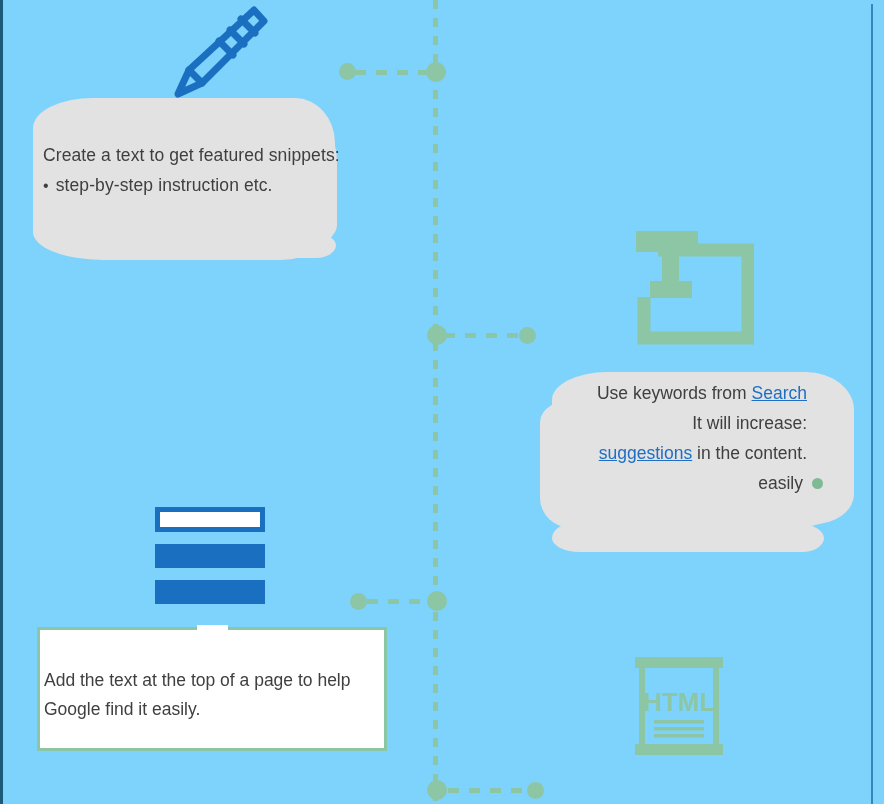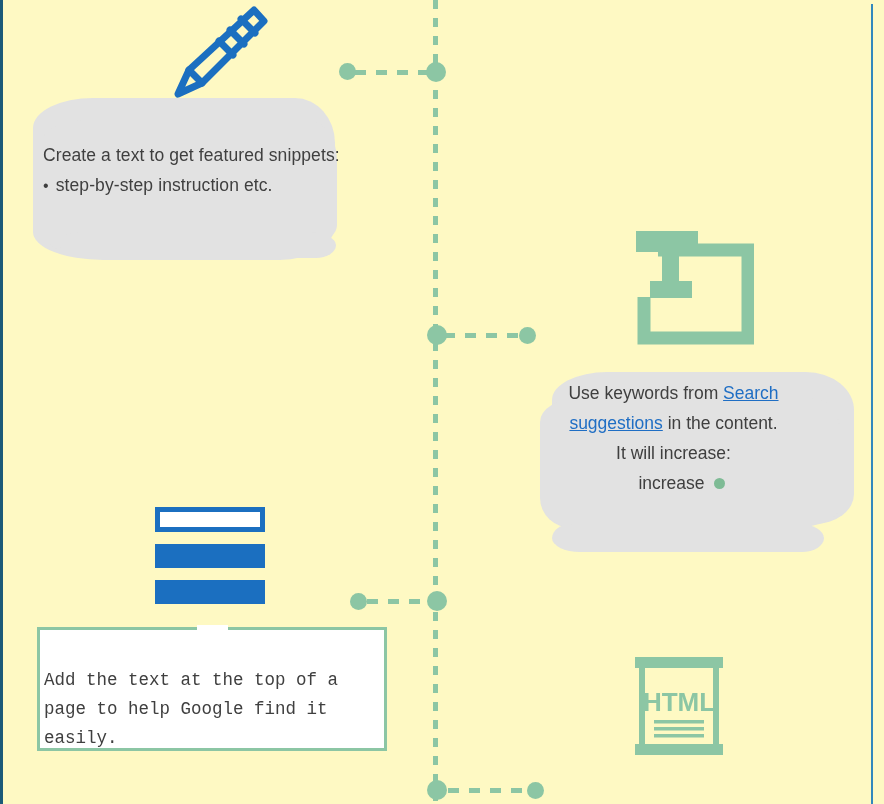--- a/index.html
+++ b/index.html
@@ -7,21 +7,21 @@
     padding: 0;
     background: #ffffff;
   }
   body {
     font-family: "Liberation Sans", sans-serif;
   }
   #canvas {
     position: relative;
     width: 884px;
     height: 804px;
-    background: #fef9c3;
+    background: #7dd3fc;
     overflow: hidden;
   }
 
   
   .edge-left {
     position: absolute;
     left: 0; top: 0;
     width: 3px; height: 804px;
     background: #1b5a78;
   }
@@ -111,21 +111,21 @@
     font-size: 16px;
   }
   .txt-right {
     position: absolute;
     color: #3f3f3f;
     font-size: 17.5px;
     line-height: 30px;
     text-align: right;
     white-space: nowrap;
   }
-  .txt-right .ln { display: block; text-align: center; }
+  .txt-right .ln { display: block; }
   a.link {
     color: #1f6ec4;
     text-decoration: underline;
   }
   .gdot {
     display: inline-block;
     background: #7ebb95;
     border-radius: 50%;
     vertical-align: middle;
     margin-left: 9px;
@@ -165,21 +165,20 @@
     width: 31px; height: 7px;
     background: #ffffff;
   }
   .callout-text {
     position: absolute;
     left: 44px; top: 666px;
     width: 340px;
     color: #3f3f3f;
     font-size: 17.5px;
     line-height: 29px;
-    font-family: Liberation Mono, monospace;
   }
 
   
   .tbox { position: absolute; left: 630px; top: 225px; }
 
   
   .htmlicon { position: absolute; left: 630px; top: 654px; }
 </style>
 </head>
 <body>
@@ -234,26 +233,26 @@
       <path d="M6 6 L68 6 L68 27 L49 27 L49 56 L62 56 L62 73 L20 73 L20 56 L32 56 L32 27 L6 27 Z" fill="#8cc6a4"></path>
     </svg>
   </div>
 
   <div class="brush b2"></div>
   <div class="brush b2b"></div>
   <div class="brush b2c"></div>
 
   <div class="txt-right" style="left:540px; top:378px; width:267px;">
     <span class="ln"><span>Use keywords from </span><a class="link" href="#">Search </a></span>
+    <span class="ln">It will increase:</span>
     <span class="ln"><a class="link" href="#">suggestions</a><span> in the content.</span></span>
-    <span class="ln">It will increase:</span>
   </div>
 
   <div class="txt-right" style="left:540px; top:468px; width:283px;">
-    <span class="ln"><span>increase</span><span class="gdot" style="width:11px;height:11px;"></span></span>
+    <span class="ln"><span>easily</span><span class="gdot" style="width:11px;height:11px;"></span></span>
   </div>
 
   <div class="bars">
     <div class="bar outline"></div>
     <div class="bar"></div>
     <div class="bar"></div>
   </div>
 
   <div class="callout"></div>
   <div class="callout-notch"></div>

